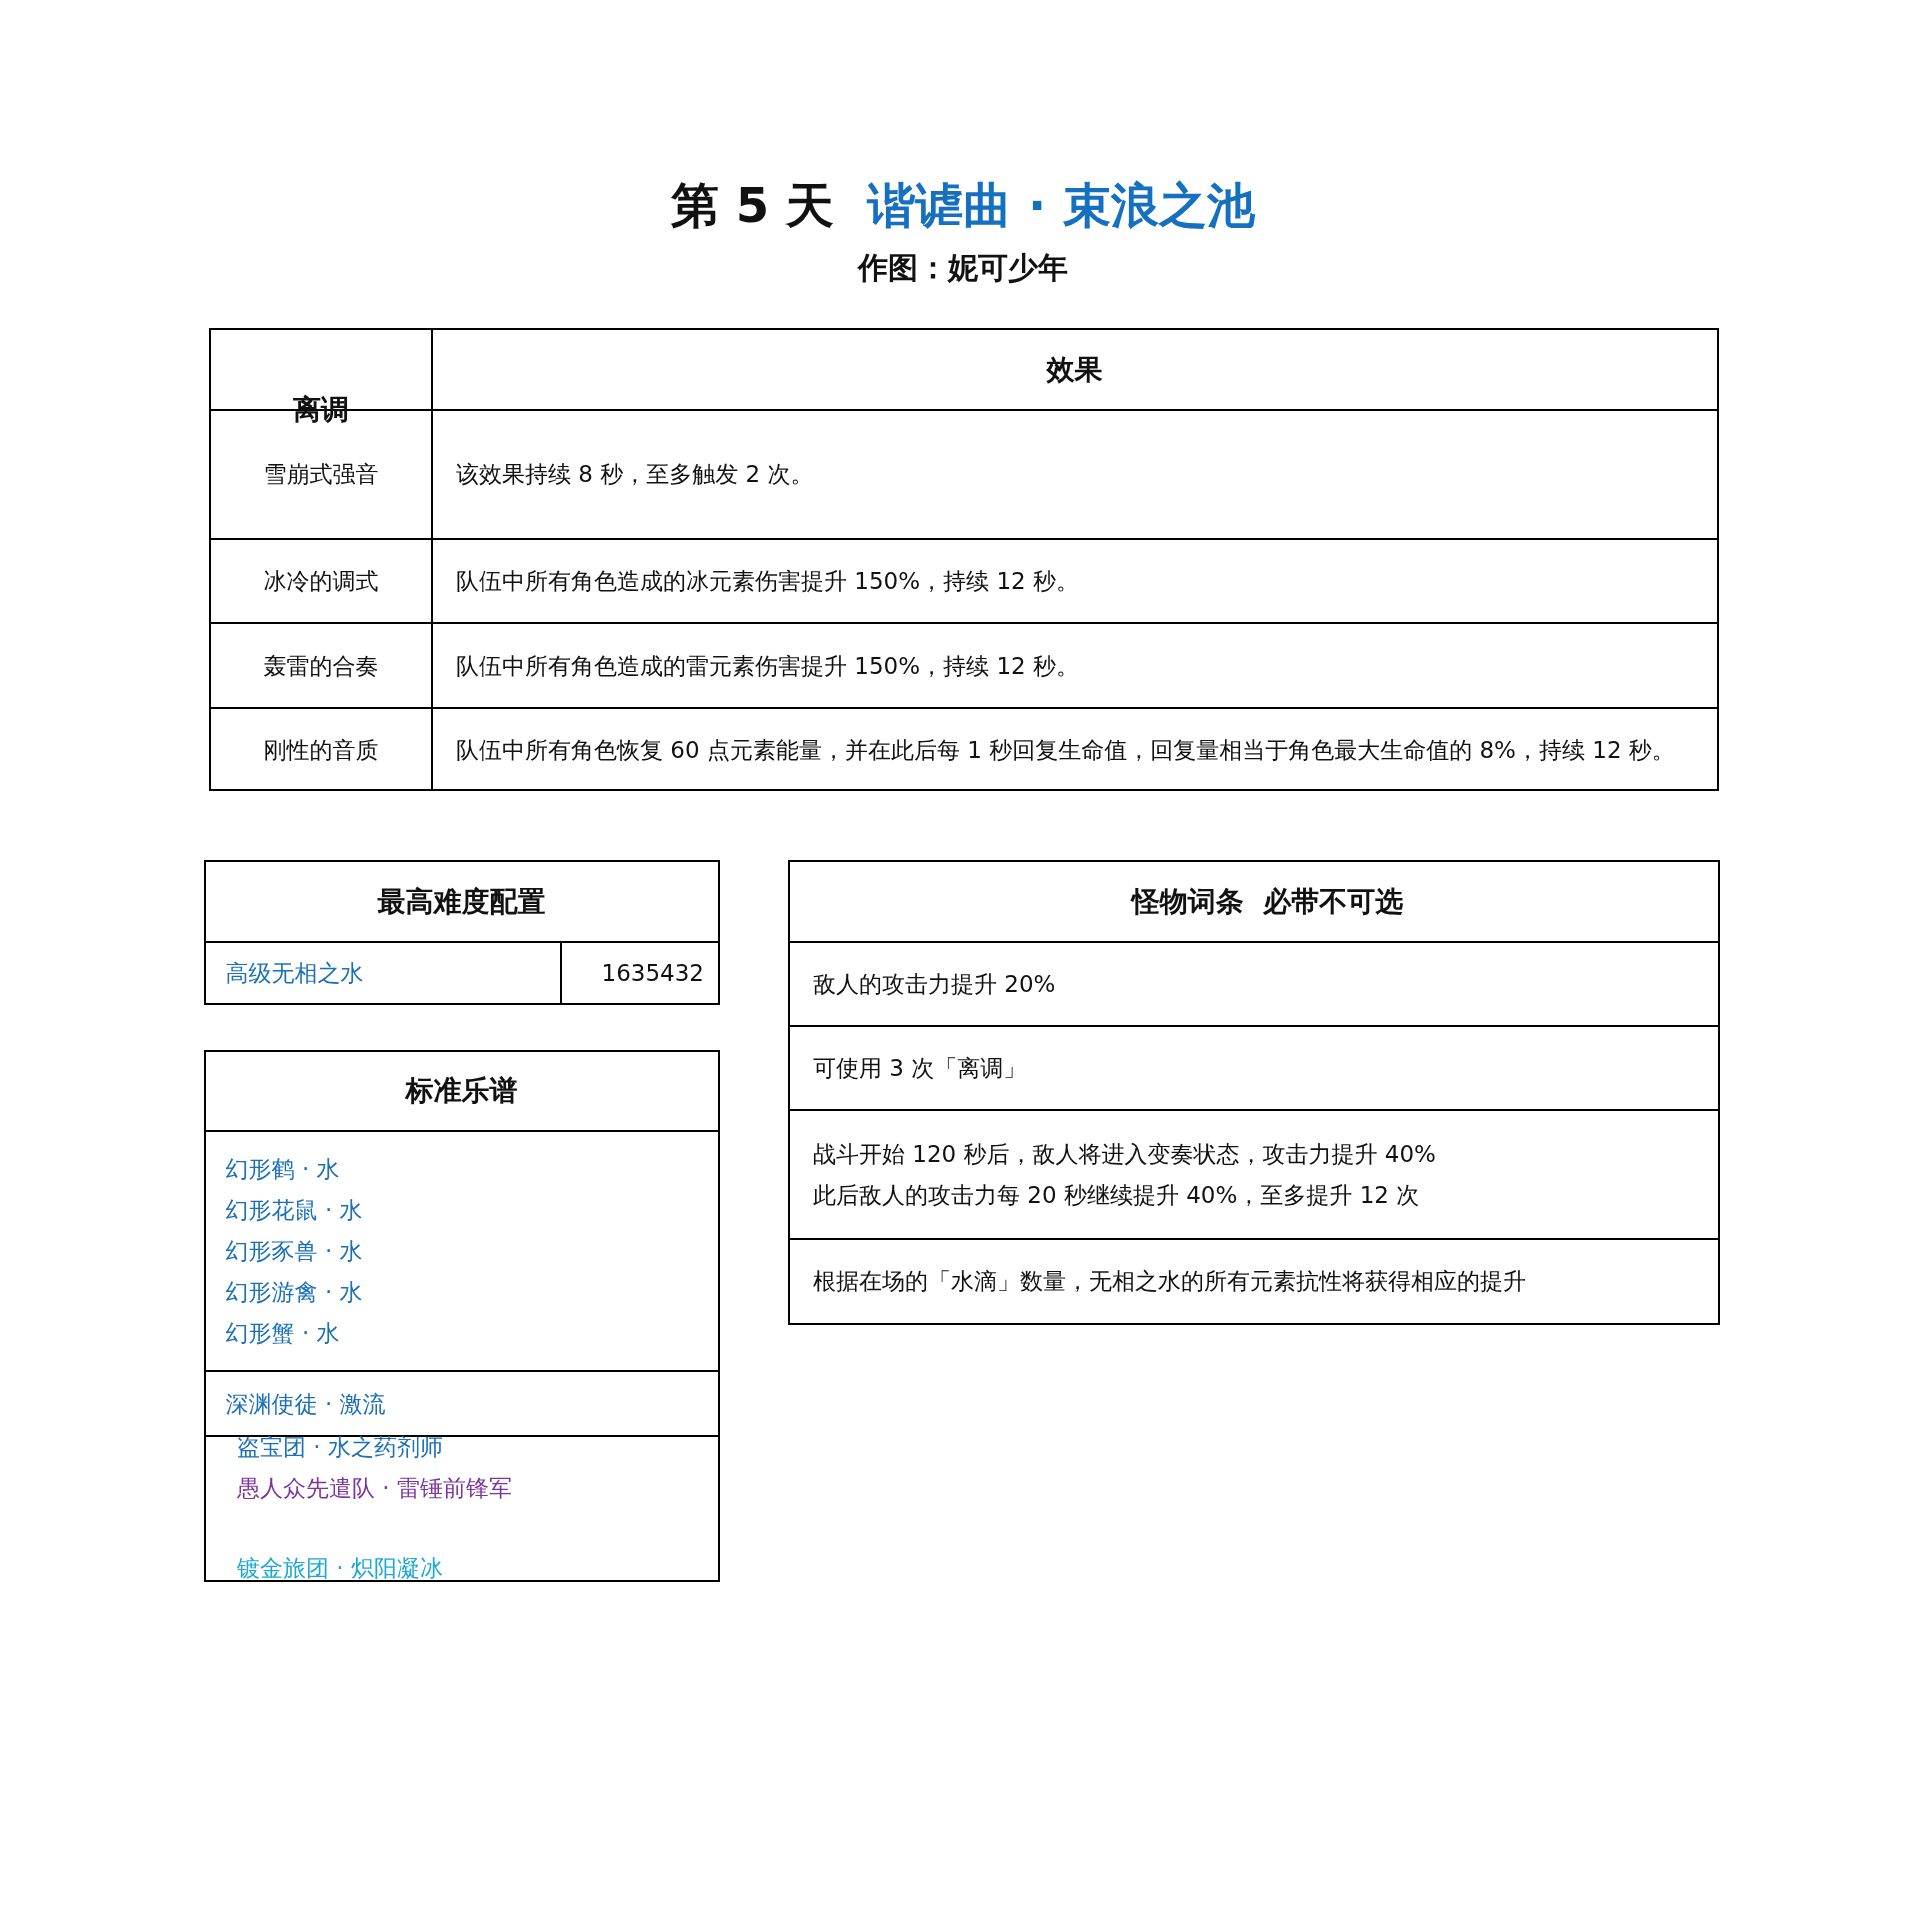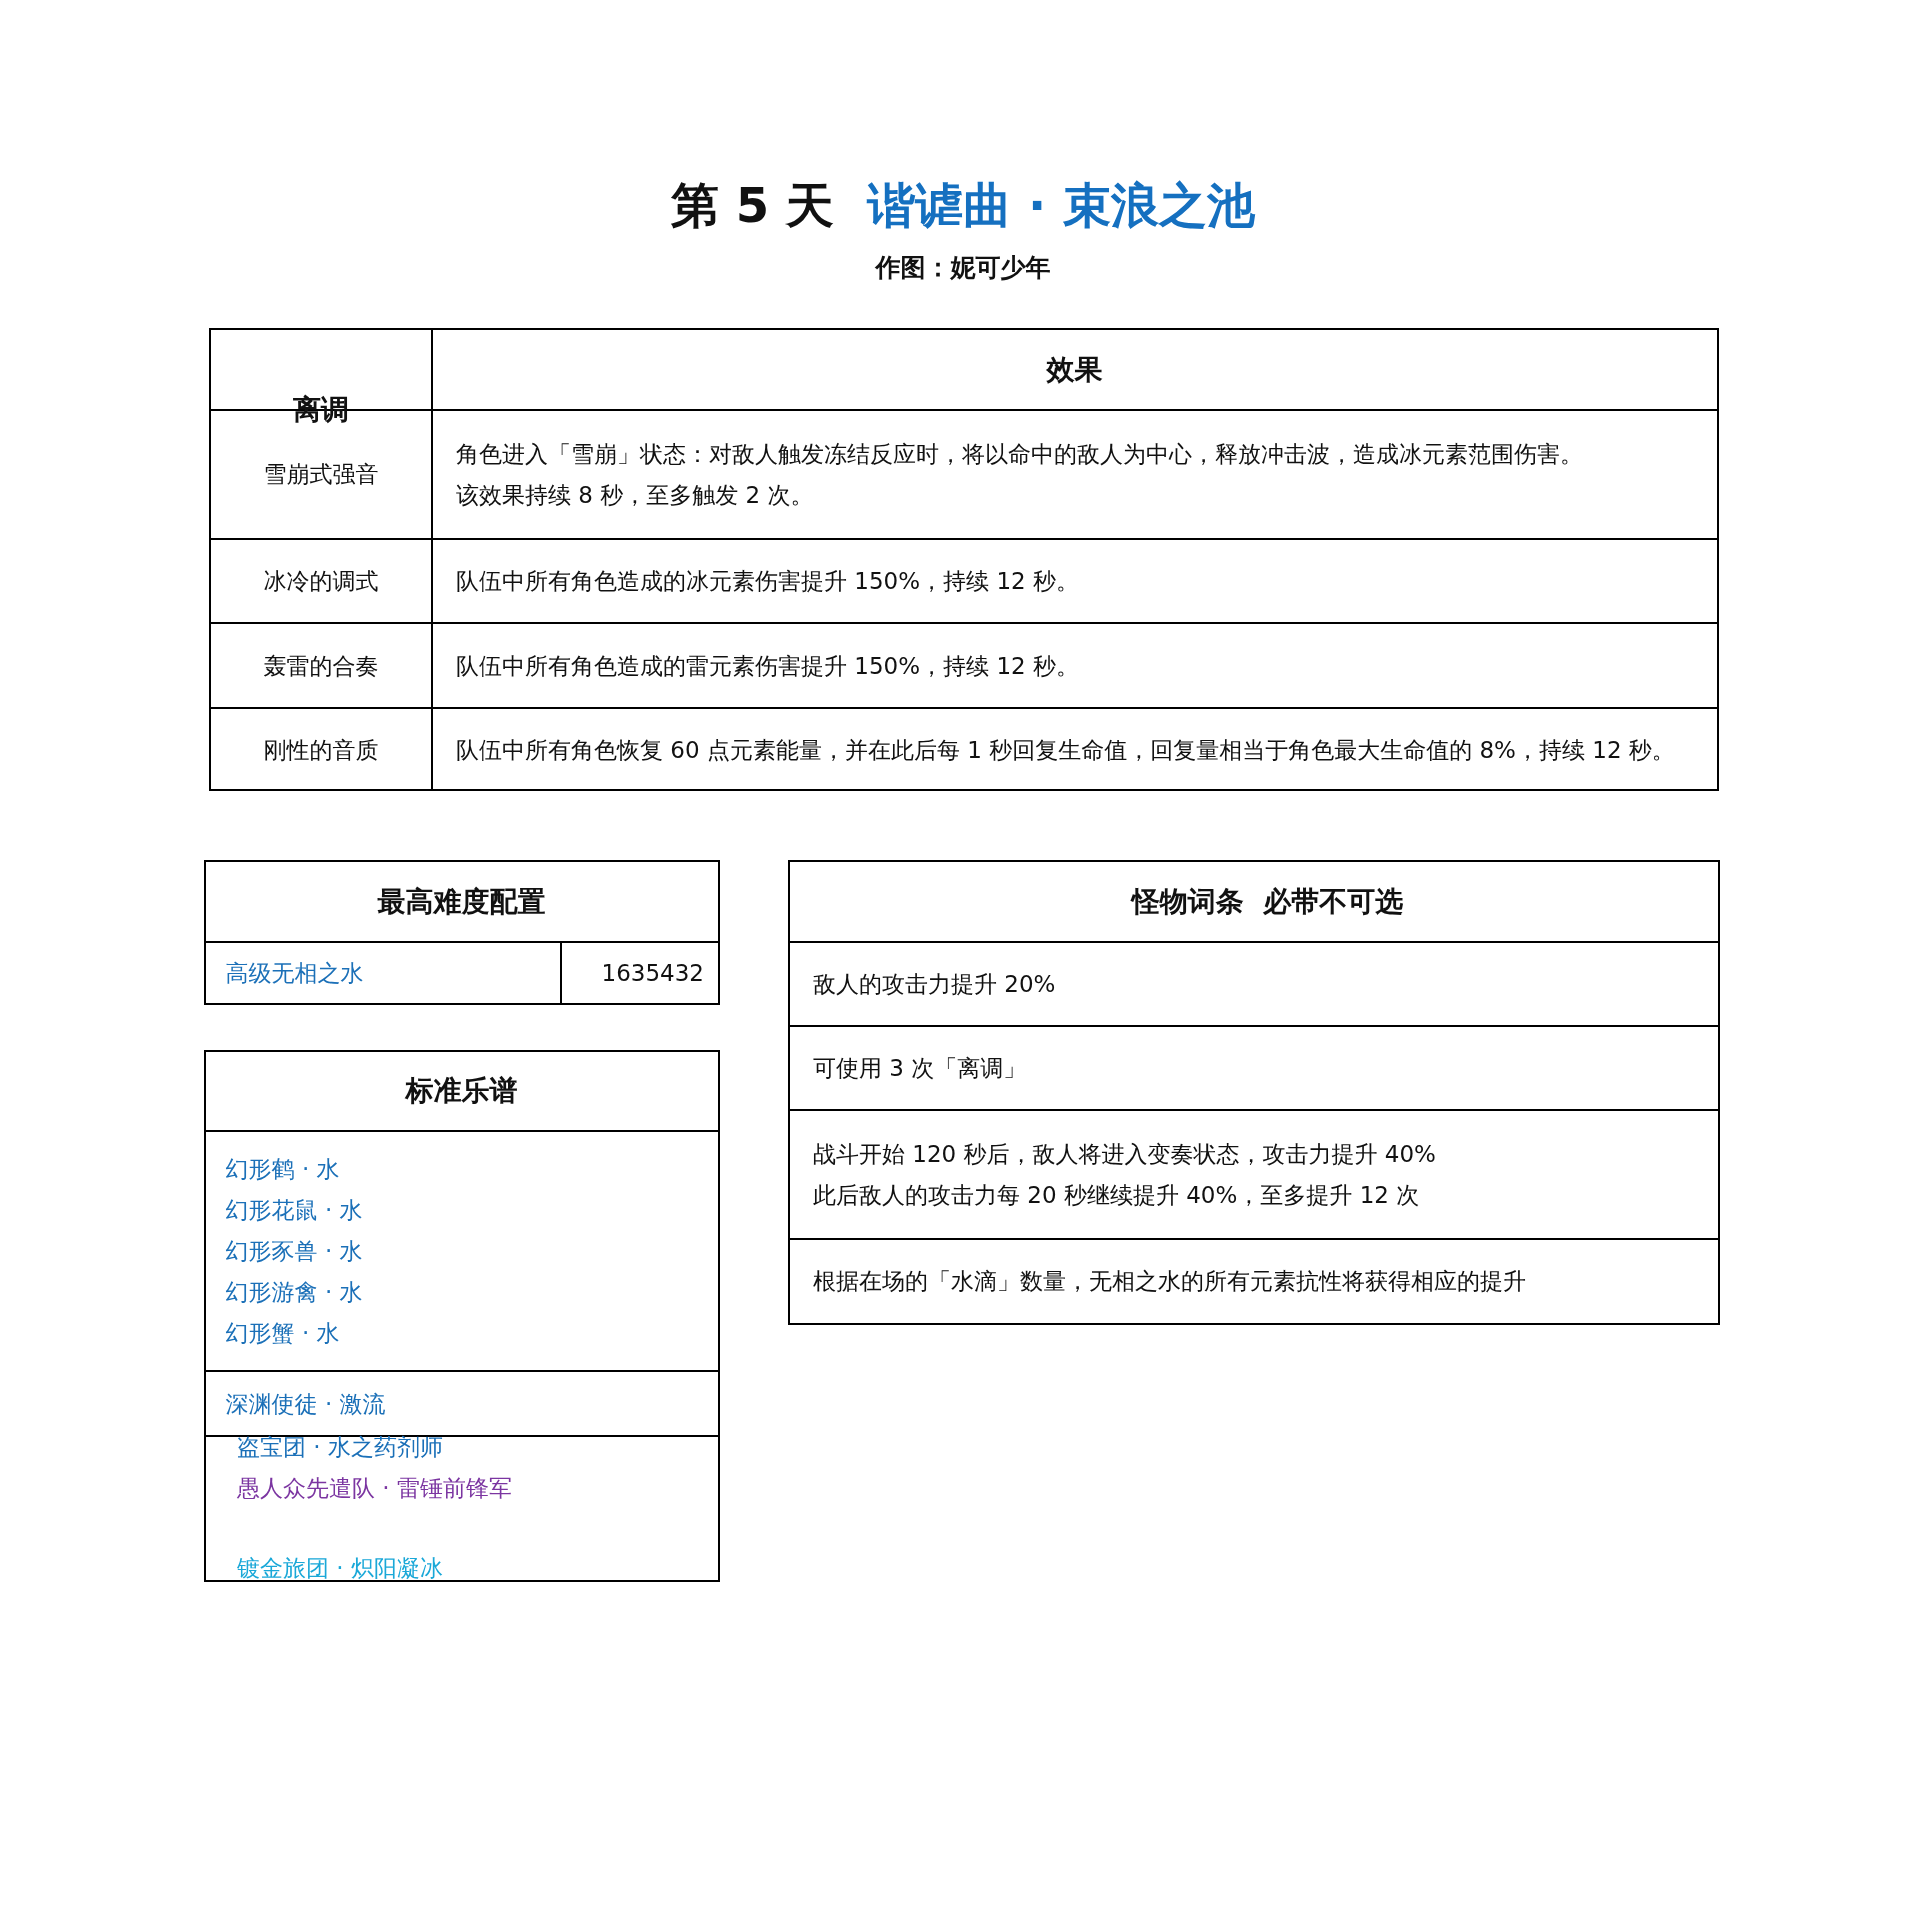--- a/index.html
+++ b/index.html
@@ -3,21 +3,21 @@
 <meta charset="utf-8">
 <style>
   * { box-sizing: border-box; margin: 0; padding: 0; }
   html, body { width: 1926px; height: 1926px; background: #ffffff; overflow: hidden; }
   body { position: relative; font-family: "DejaVu Sans", "Liberation Sans", sans-serif; color: #111111; }
 
   .title { position: absolute; left: 0; top: 173px; width: 1926px; text-align: center;
            font-size: 48px; font-weight: bold; line-height: 65px; white-space: nowrap; }
   .title .blue { color: #1570c0; }
   .subtitle { position: absolute; left: 0; top: 249px; width: 1926px; text-align: center;
-              font-size: 25px; font-weight: bold; line-height: 38px; font-family: Liberation Serif, serif; }
+              font-size: 30px; font-weight: bold; line-height: 38px; font-family: Liberation Serif, serif; }
 
   .box { position: absolute; border: 2.2px solid #000; background: #fff; }
   .hline { position: absolute; left: 0; right: 0; height: 2.2px; background: #000; }
   .vline { position: absolute; top: 0; bottom: 0; width: 1.6px; background: #000; }
 
   .cell { position: absolute; display: flex; align-items: center; }
   .center { justify-content: center; text-align: center; }
   .hdr { font-size: 28px; font-weight: bold; }
   .txt { font-size: 23px; line-height: 41px; }
   .blue-t { color: #1b70b8; }
@@ -39,21 +39,20 @@
   <div class="hline" style="top:79px;"></div>
   <div class="hline" style="top:208px;"></div>
   <div class="hline" style="top:292px;"></div>
   <div class="hline" style="top:377px;"></div>
 
   <div class="cell center hdr" style="left:0; top:0; width:220px; height:79px;margin-top:40px;">离调</div>
   <div class="cell center hdr" style="left:221px; top:0; width:1285px; height:79px;">效果</div>
 
   <div class="cell center txt" style="left:0; top:81px; width:220px; height:127px;">雪崩式强音</div>
   <div class="cell txt multi" style="left:245px; top:81px; width:1250px; height:127px;">
-    <div>角色进入「雪崩」状态：对敌人触发冻结反应时，将以命中的敌人为中心，释放冲击波，造成冰元素范围伤害。</div>
     <div>该效果持续 8 秒，至多触发 2 次。</div>
   </div>
 
   <div class="cell center txt" style="left:0; top:210px; width:220px; height:83px;">冰冷的调式</div>
   <div class="cell txt" style="left:245px; top:210px; width:1250px; height:83px;">队伍中所有角色造成的冰元素伤害提升 150%，持续 12 秒。</div>
 
   <div class="cell center txt" style="left:0; top:295px; width:220px; height:83px;">轰雷的合奏</div>
   <div class="cell txt" style="left:245px; top:295px; width:1250px; height:83px;">队伍中所有角色造成的雷元素伤害提升 150%，持续 12 秒。</div>
 
   <div class="cell center txt" style="left:0; top:379px; width:220px; height:82px;">刚性的音质</div>

